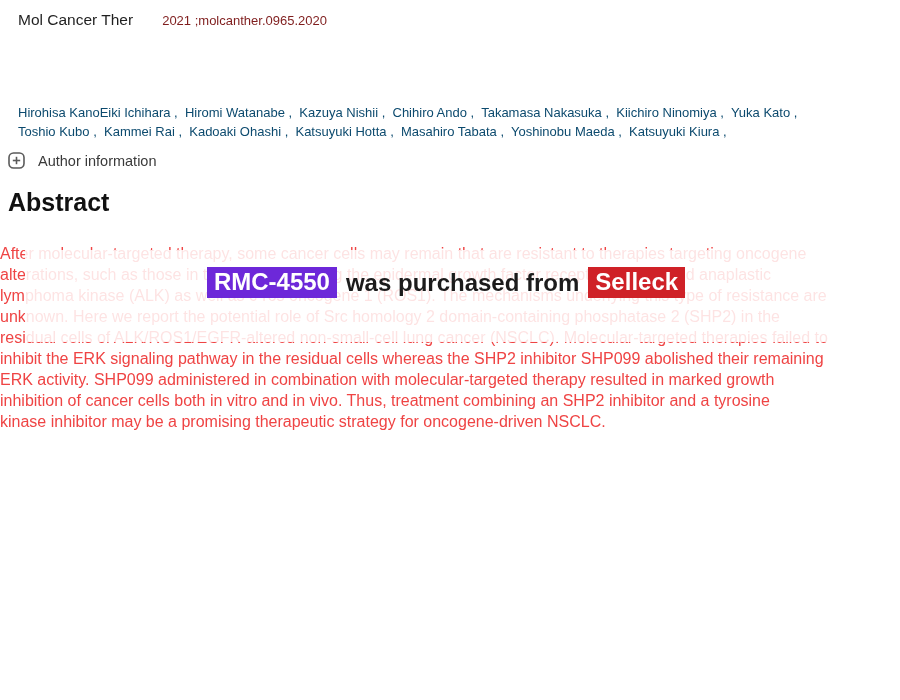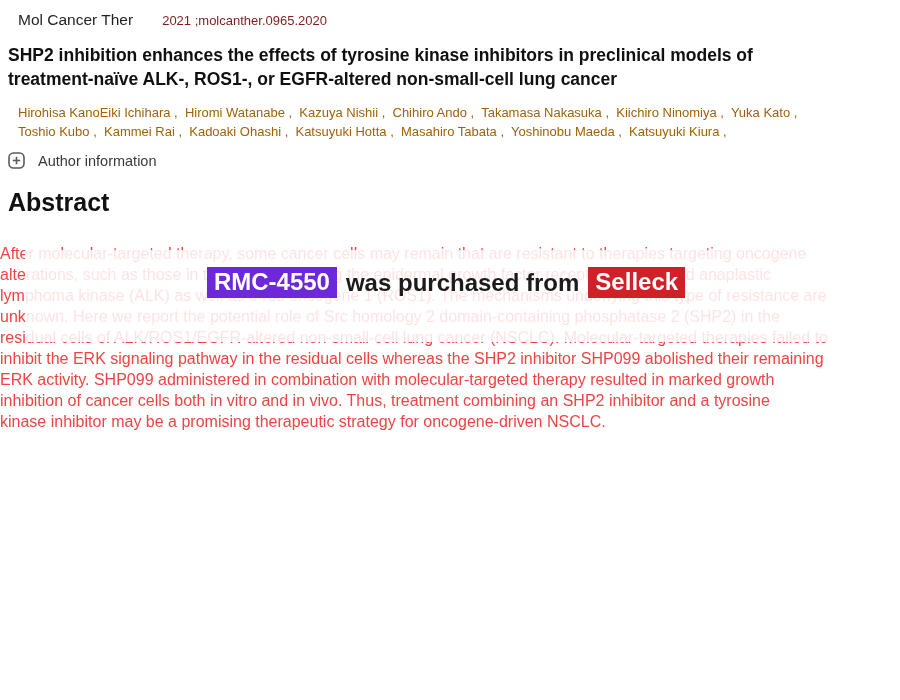--- a/index.html
+++ b/index.html
@@ -38,21 +38,21 @@
     white-space: pre-line;
   }
 
   
   .authors {
     position: absolute;
     left: 18px; top: 103px;
     width: 870px;
     font-size: 13px;
     line-height: 19px;
-    color: #a16207;
+    color: #0c4a6e;
     white-space: pre;
   }
 
   
   .author-info-row {
     position: absolute;
     left: 8px; top: 152px;
     display: flex;
     align-items: center;
     cursor: pointer;
@@ -115,22 +115,20 @@
 </head>
 <body>
 
 <div class="page">
 
   <div class="header-row">
     <span class="journal-name">Mol Cancer Ther</span>
     <span class="citation">2021 ;molcanther.0965.2020</span>
   </div>
 
-  <h1 class="article-title">SHP2 inhibition enhances the effects of tyrosine kinase inhibitors in preclinical models of
-treatment-naïve ALK-, ROS1-, or EGFR-altered non-small-cell lung cancer</h1>
 
   <div class="authors">Hirohisa KanoEiki Ichihara ,  Hiromi Watanabe ,  Kazuya Nishii ,  Chihiro Ando ,  Takamasa Nakasuka ,  Kiichiro Ninomiya ,  Yuka Kato ,
 Toshio Kubo ,  Kammei Rai ,  Kadoaki Ohashi ,  Katsuyuki Hotta ,  Masahiro Tabata ,  Yoshinobu Maeda ,  Katsuyuki Kiura ,</div>
 
   <div class="author-info-row">
     <span>
       <svg width="17" height="17" viewBox="0 0 17 17">
         <rect x="1" y="1" width="15" height="15" rx="4.5" fill="none" stroke="#5a5a5a" stroke-width="1.6"></rect>
         <line x1="8.5" y1="4.8" x2="8.5" y2="12.2" stroke="#5a5a5a" stroke-width="1.6"></line>
         <line x1="4.8" y1="8.5" x2="12.2" y2="8.5" stroke="#5a5a5a" stroke-width="1.6"></line>

